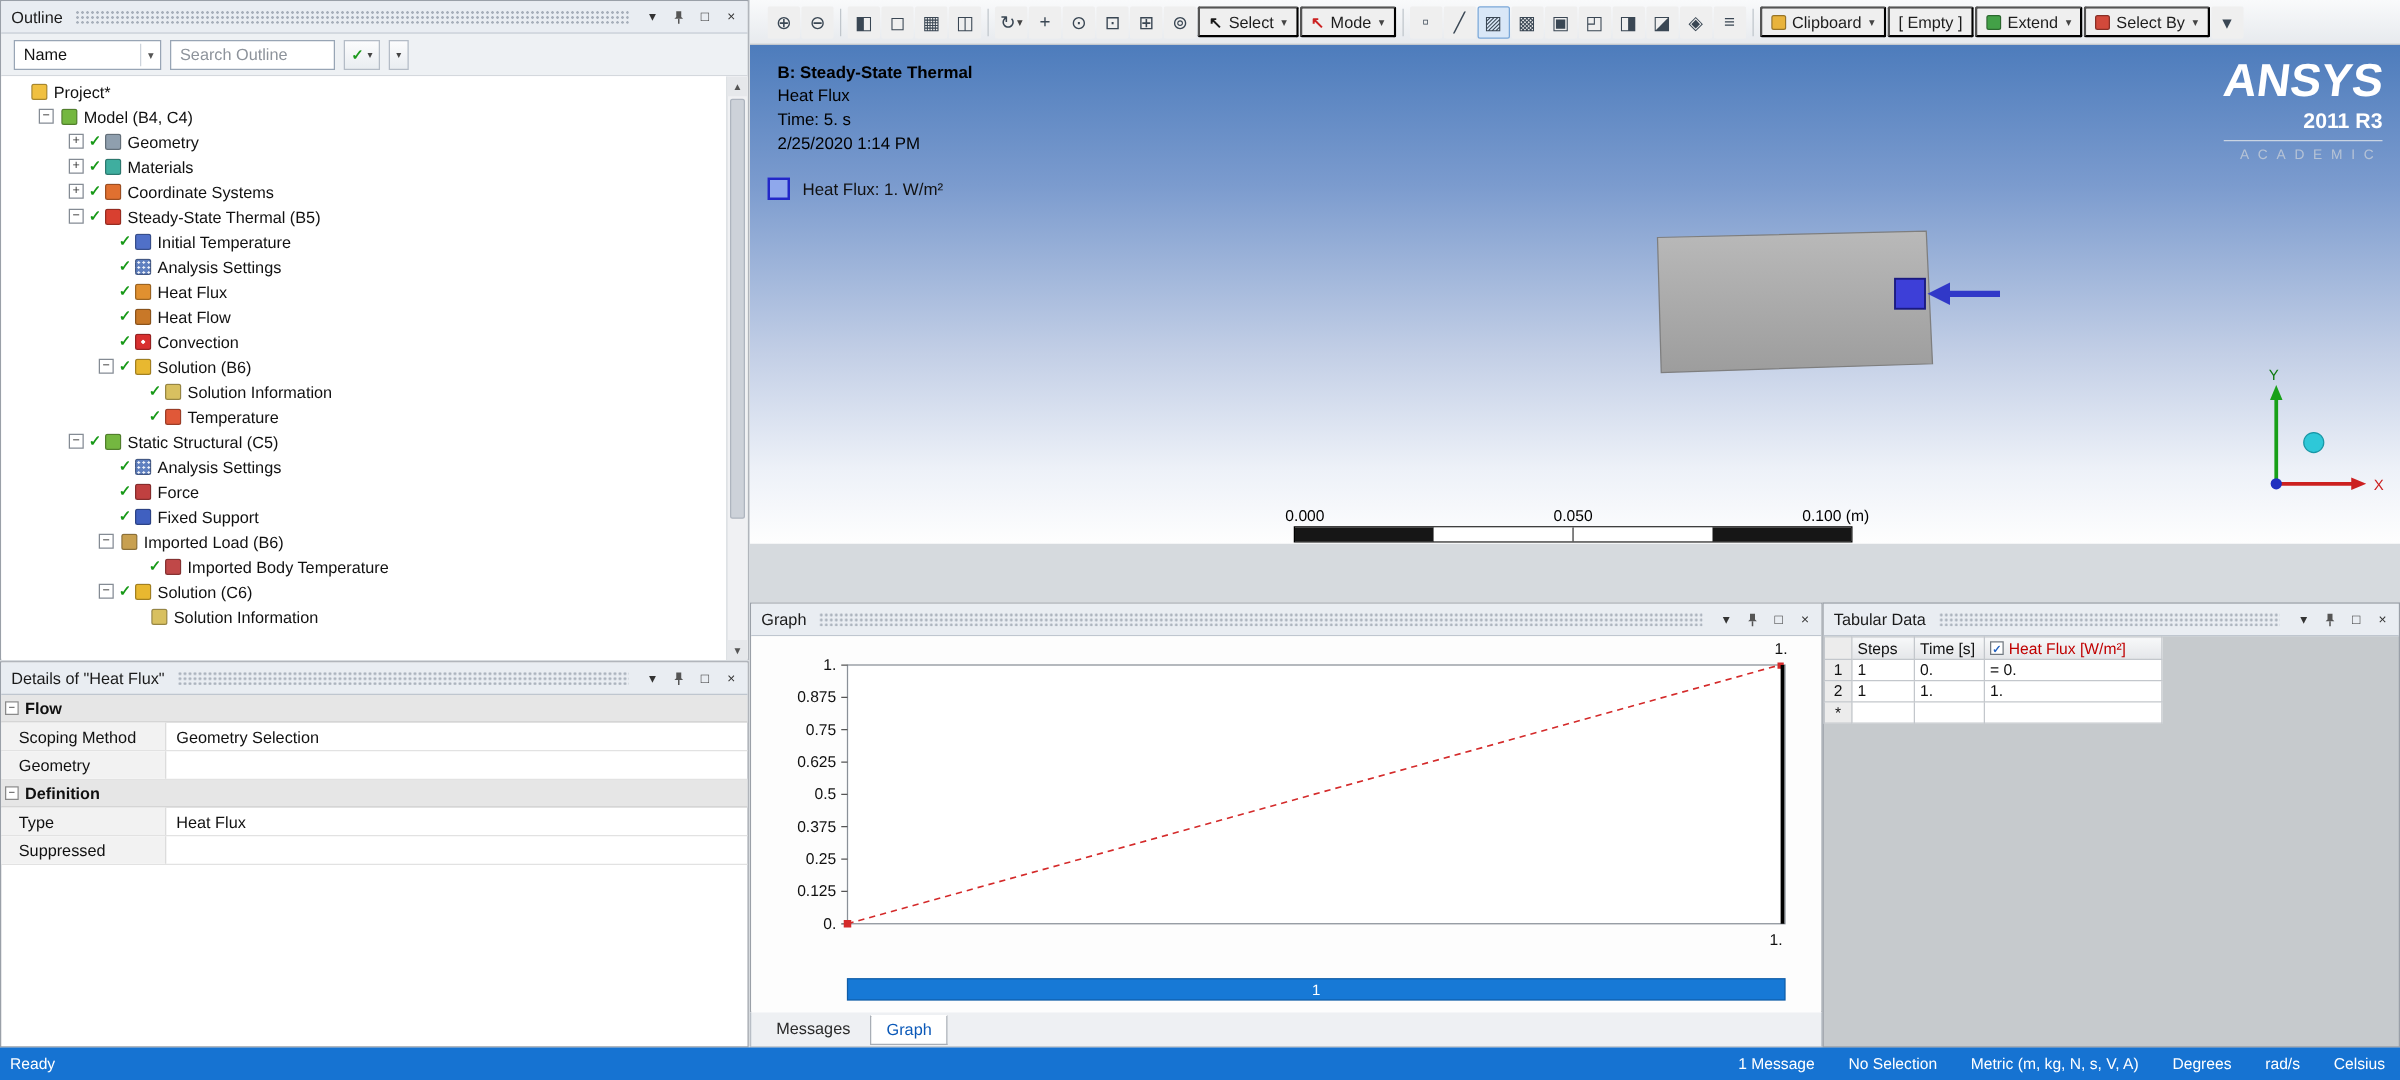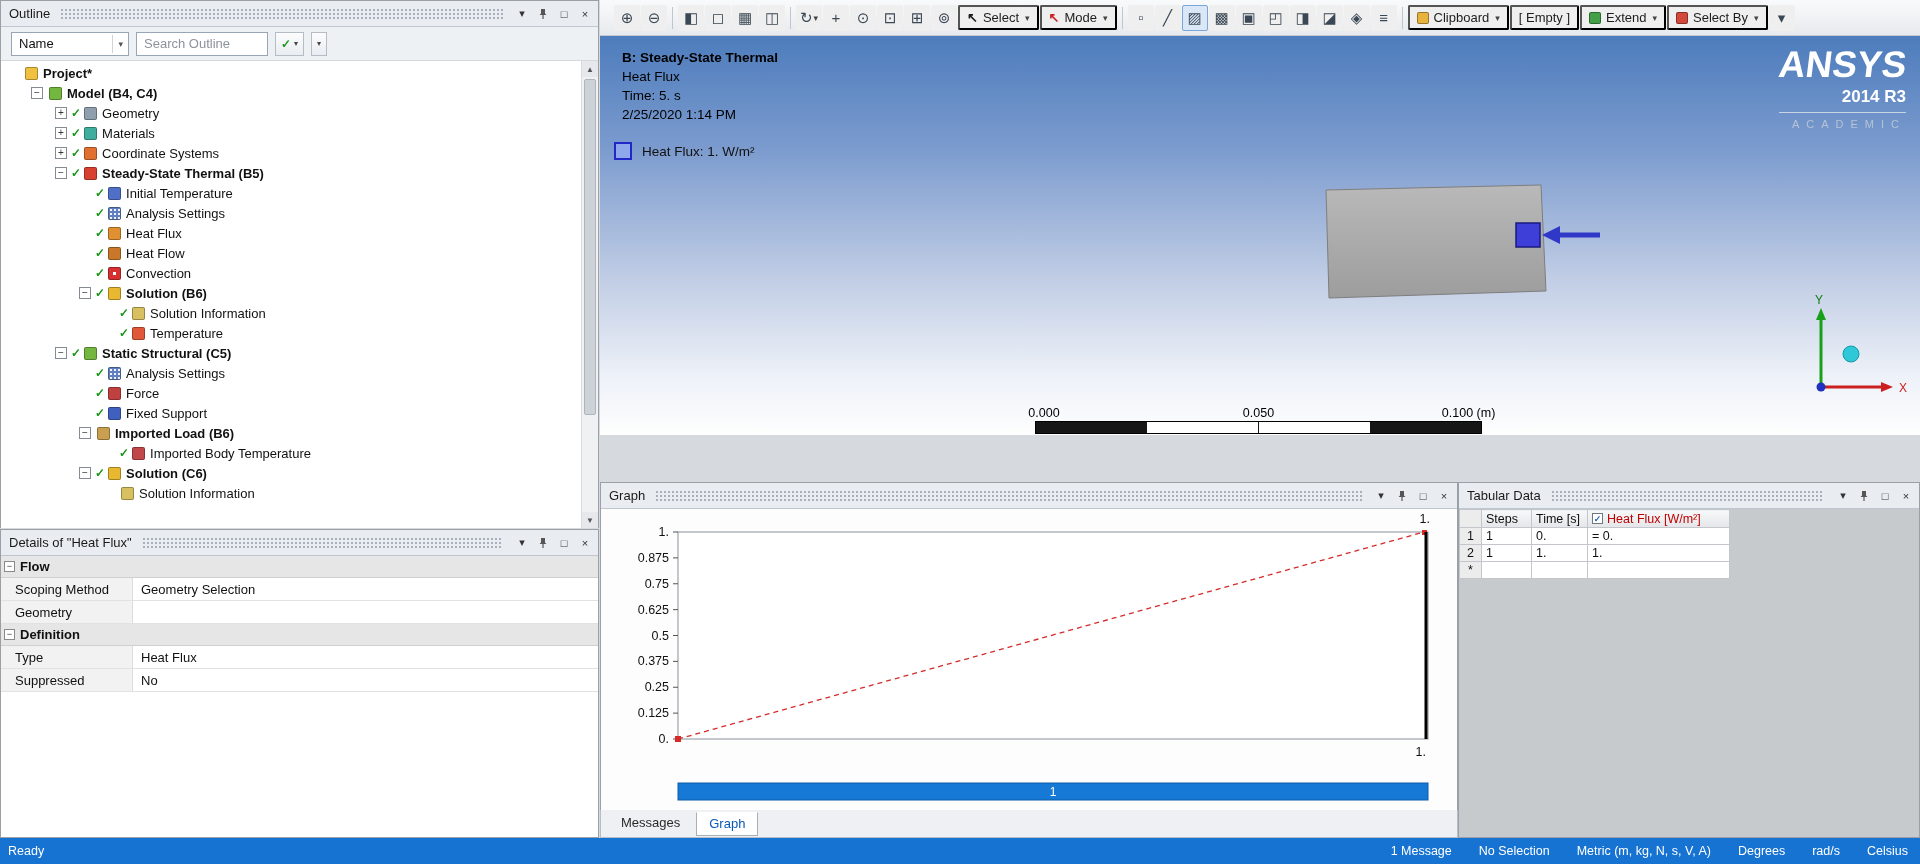--- a/index.html
+++ b/index.html
@@ -44,21 +44,21 @@
 
   .tree-wrap { position:relative; height:467px; background:#fff; overflow:hidden; }
   .tree { position:absolute; left:0; top:2px; right:17px; }
   .tree-row { display:flex; align-items:center; height:20px; white-space:nowrap; }
   .expander { width:12px; height:12px; border:1px solid #848b94; background:#fff; font-size:10px; line-height:10px;
               text-align:center; color:#333; margin-right:4px; flex:none; }
   .exp-empty { width:16px; flex:none; }
   .check { color:#179917; font-weight:bold; font-size:12px; margin-right:1px; flex:none; }
   .ticon { width:13px; height:13px; border-radius:2px; border:1px solid rgba(0,0,0,.3); margin:0 5px 0 2px; flex:none; }
   .tree-label { font-size:13px; }
-  .tree-label.bold { font-weight:bold; }
+  .tree-label.bold { font-weight:normal; }
   .icon-project { background:#f0c040; }
   .icon-model { background:#74b740; }
   .icon-geometry { background:#8f9fae; }
   .icon-materials { background:#3fae9f; }
   .icon-coordsys { background:#e07030; }
   .icon-mesh { background:#7f8fa0; background-image:linear-gradient(90deg,rgba(255,255,255,.8) 1px,transparent 1px),linear-gradient(rgba(255,255,255,.8) 1px,transparent 1px); background-size:4px 4px; }
   .icon-thermal { background:#d84030; }
   .icon-inittemp { background:#5070c8; }
   .icon-settings { background:#6080c0; background-image:radial-gradient(circle,rgba(255,255,255,.9) 1px,transparent 1.1px); background-size:4px 4px; }
   .icon-heatflux { background:#e09030; }
@@ -370,23 +370,20 @@
           <div class="d-label">
             <span>Type</span>
           </div>
           <div class="d-value">
             <span>Heat Flux</span>
           </div>
         </div>
         <div class="d-row">
           <div class="d-label">
             <span>Suppressed</span>
-          </div>
-          <div class="d-value">
-            <span>No</span>
           </div>
         </div>
       </div>
   </section>
 
   <div class="toolbar" id="toolbar">
       <button class="tb-icon">⊕</button>
       <button class="tb-icon">⊖</button>
       <div class="tb-sep"></div>
       <button class="tb-icon">◧</button>
@@ -449,21 +446,21 @@
       <div>Heat Flux</div>
       <div>Time: 5. s</div>
       <div>2/25/2020 1:14 PM</div>
     </div>
     <div class="vp-legend">
       <span class="legend-swatch"></span>
       <span>Heat Flux: 1. W/m²</span>
     </div>
     <div class="vp-logo">
       <div class="logo-brand">ANSYS</div>
-      <div class="logo-version">2014 R3</div>
+      <div class="logo-version">2011 R3</div>
       <div class="logo-edition">ACADEMIC</div>
     </div>
 
     <svg class="vp-geo" width="1320" height="446">
       <defs>
         <linearGradient id="gquad" x1="0" y1="0" x2="0" y2="1">
           <stop offset="0" stop-color="#b9b9b9"></stop>
             <stop offset="1" stop-color="#9d9d9d"></stop>
         </linearGradient>
       </defs>

